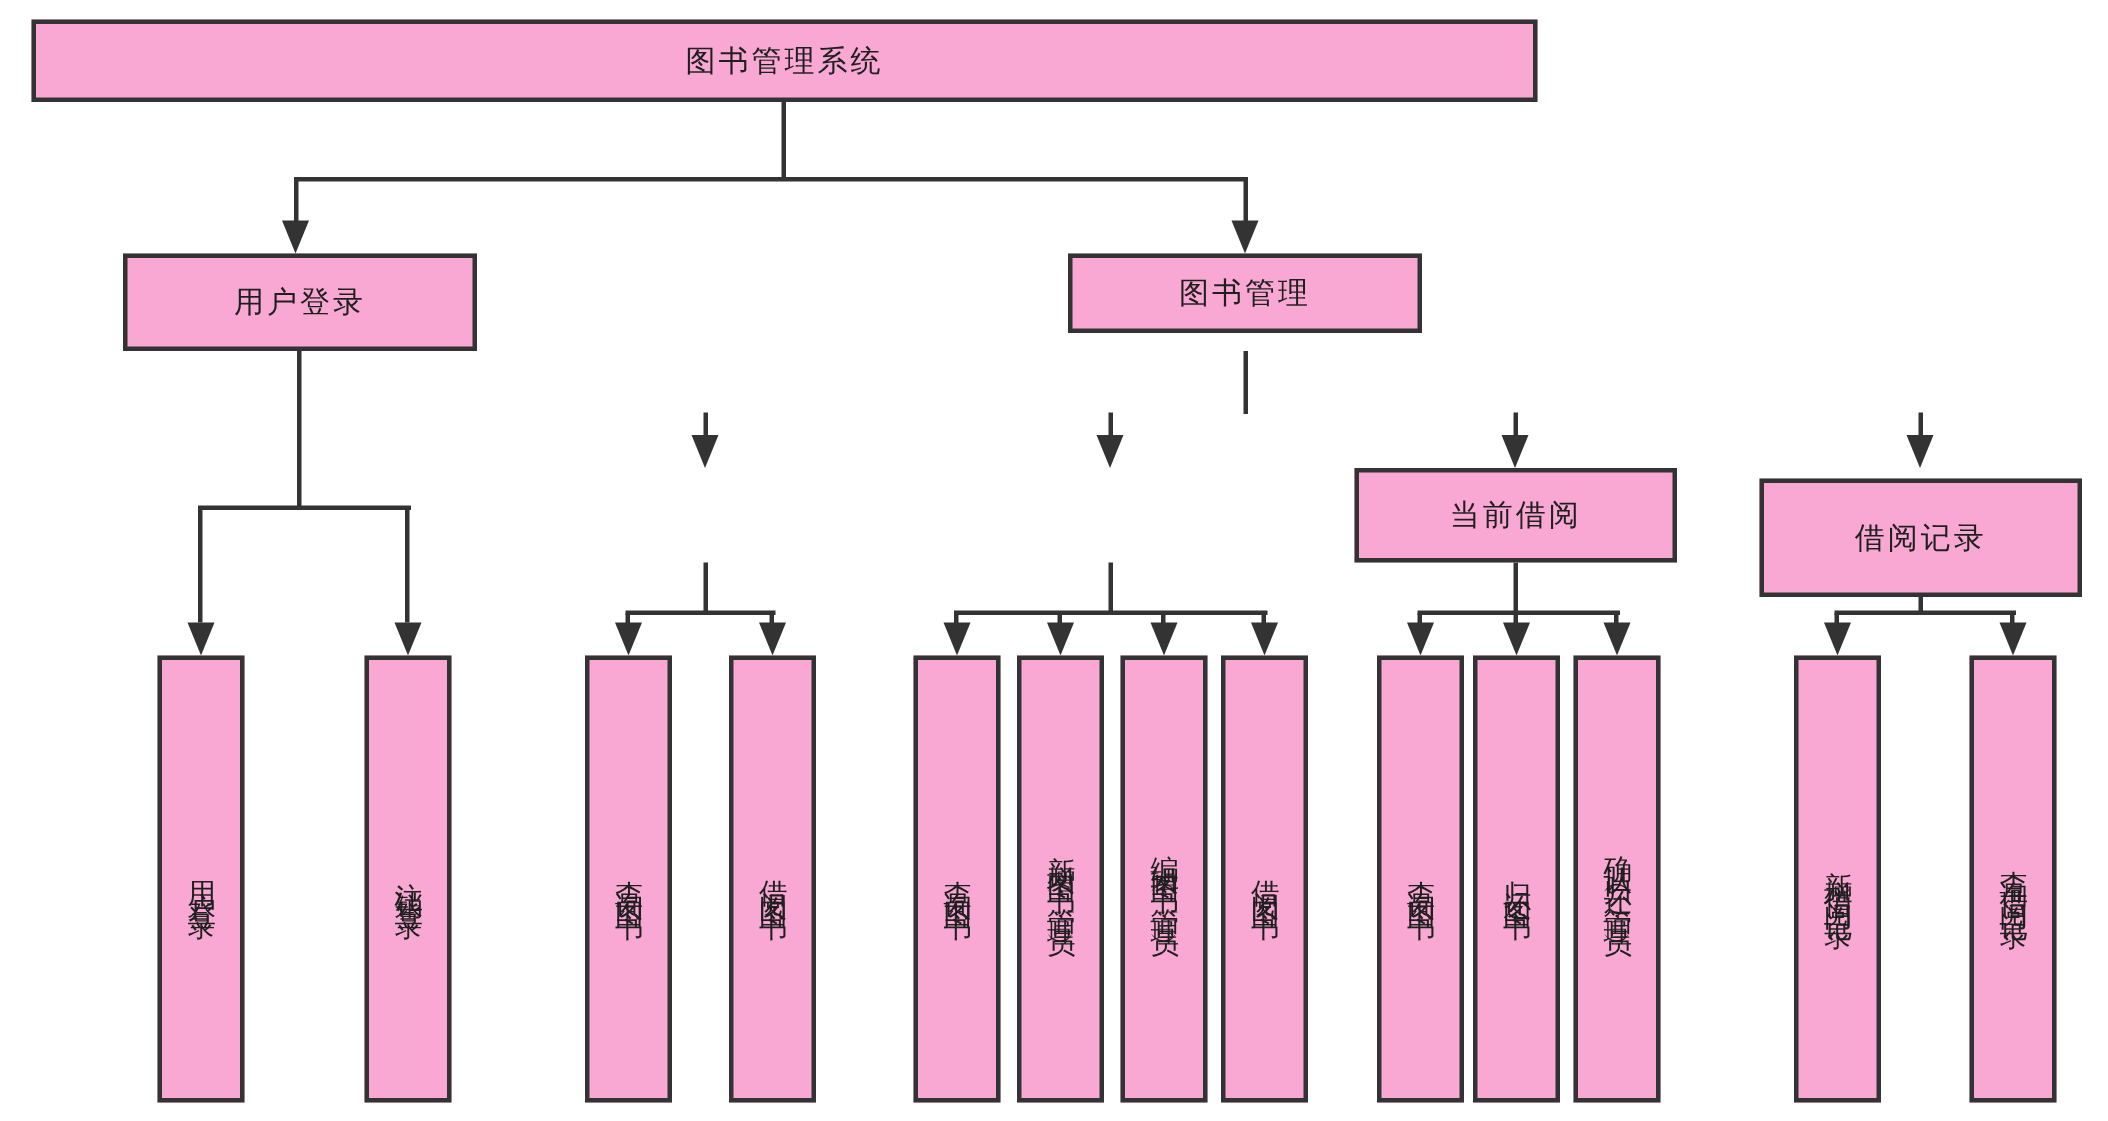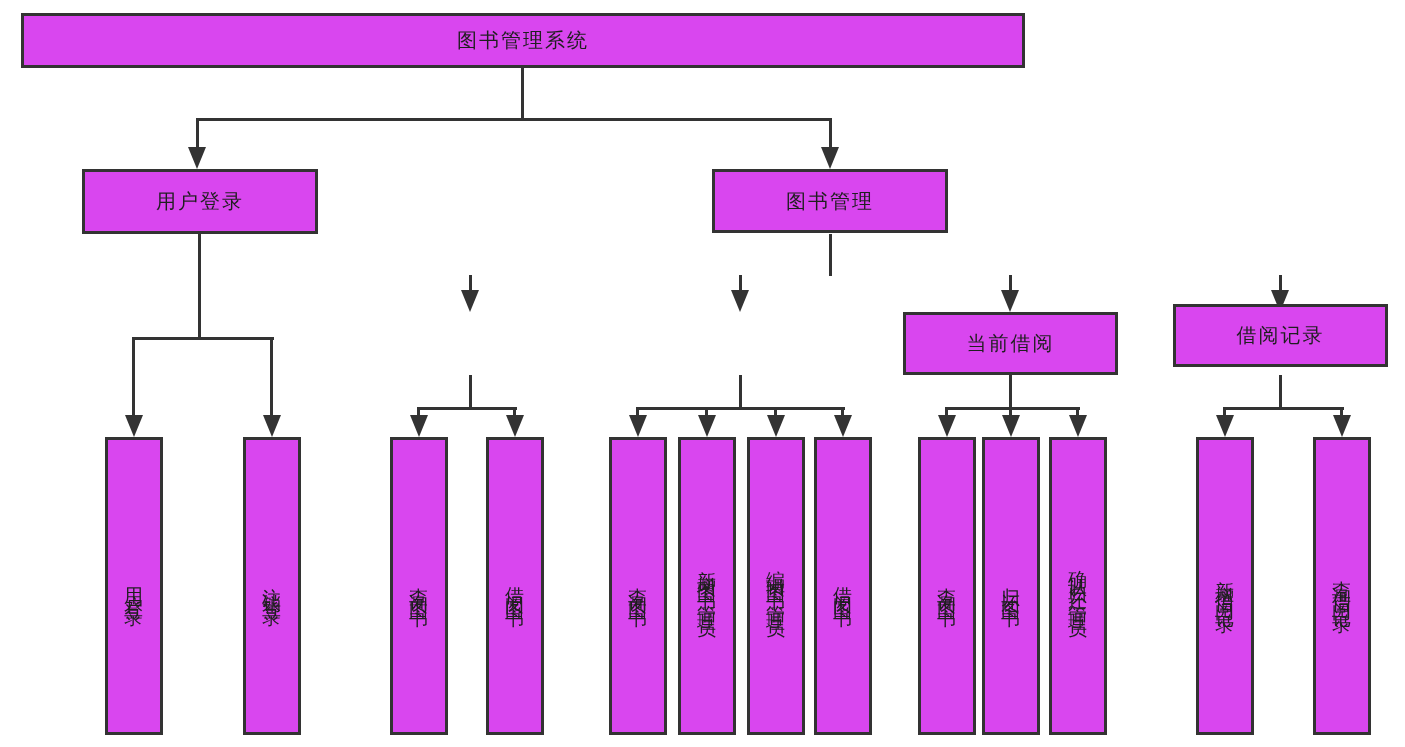--- a/index.html
+++ b/index.html
@@ -15,21 +15,21 @@
   #nodes{z-index:2;}
   .line{position:absolute;background:#333333;}
   .arrowhead{
     position:absolute;width:0;height:0;
     border-left:9px solid transparent;
     border-right:9px solid transparent;
     border-top:22px solid #333333;
   }
   .node{
     position:absolute;
-    background:#d946ef;
+    background:#f9a8d4;
     border:3px solid #333333;
     box-sizing:border-box;
     display:flex;align-items:center;justify-content:center;
     color:#1f1f1f;
   }
   .node.h{font-size:20px;letter-spacing:2px;white-space:nowrap;}
   .node.v{
     writing-mode:vertical-rl;
     text-orientation:mixed;
     font-size:19px;
@@ -103,24 +103,24 @@
       <div class="arrowhead" style="left: 1069px; top: 415px;"></div>
       <div class="arrowhead" style="left: 1216px; top: 415px;"></div>
       <div class="arrowhead" style="left: 1333px; top: 415px;"></div>
     </div>
 
   <div class="layer" id="nodes">
 
     <div class="node h" style="left:21px;top:13px;width:1004px;height:55px;">图书管理系统</div>
 
     <div class="node h" style="left:82px;top:169px;width:236px;height:65px;">用户登录</div>
-    <div class="node h" style="left:712px;top:169px;width:236px;height:64px;">图书管理</div>
+    <div class="node h" style="left:712px;top:169px;width:236px;height:53px;">图书管理</div>
 
     <div class="node h" style="left:903px;top:312px;width:215px;height:63px;">当前借阅</div>
-    <div class="node h" style="left:1173px;top:304px;width:215px;height:63px;">借阅记录</div>
+    <div class="node h" style="left:1173px;top:319px;width:215px;height:79px;">借阅记录</div>
 
     <div class="node v" style="left:105px;top:437px;width:58px;height:298px;">用户登录</div>
     <div class="node v" style="left:243px;top:437px;width:58px;height:298px;">注销登录</div>
 
     <div class="node v" style="left:390px;top:437px;width:58px;height:298px;">查询图书</div>
     <div class="node v" style="left:486px;top:437px;width:58px;height:298px;">借阅图书</div>
 
     <div class="node v" style="left:609px;top:437px;width:58px;height:298px;">查询图书</div>
     <div class="node v" style="left:678px;top:437px;width:58px;height:298px;">新增图书（管理员）</div>
     <div class="node v" style="left:747px;top:437px;width:58px;height:298px;">编辑图书（管理员）</div>

